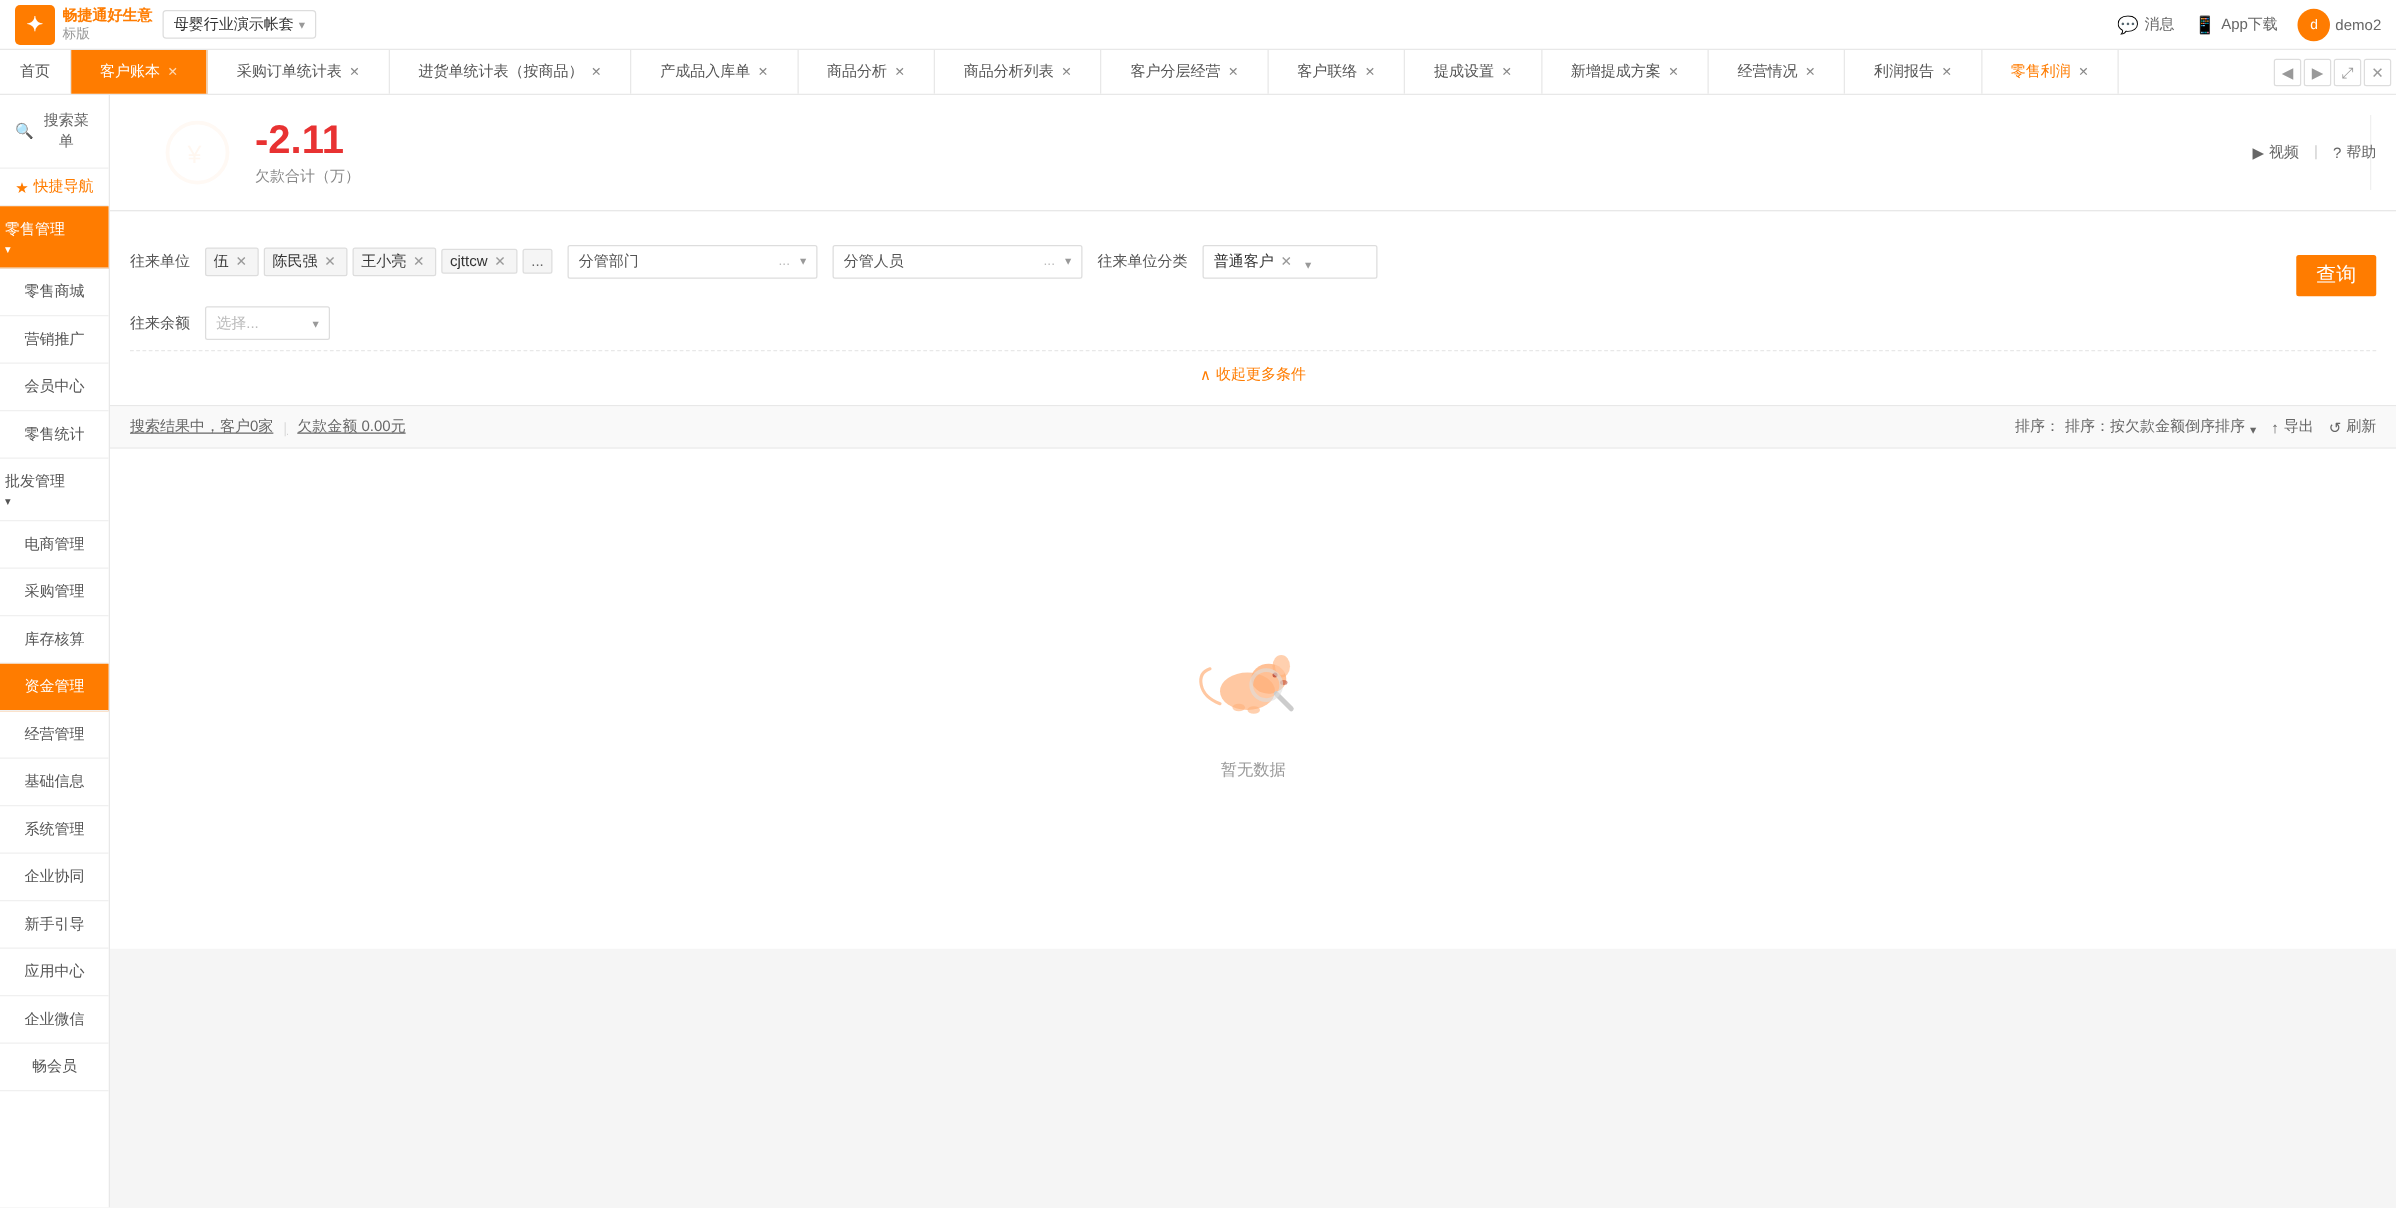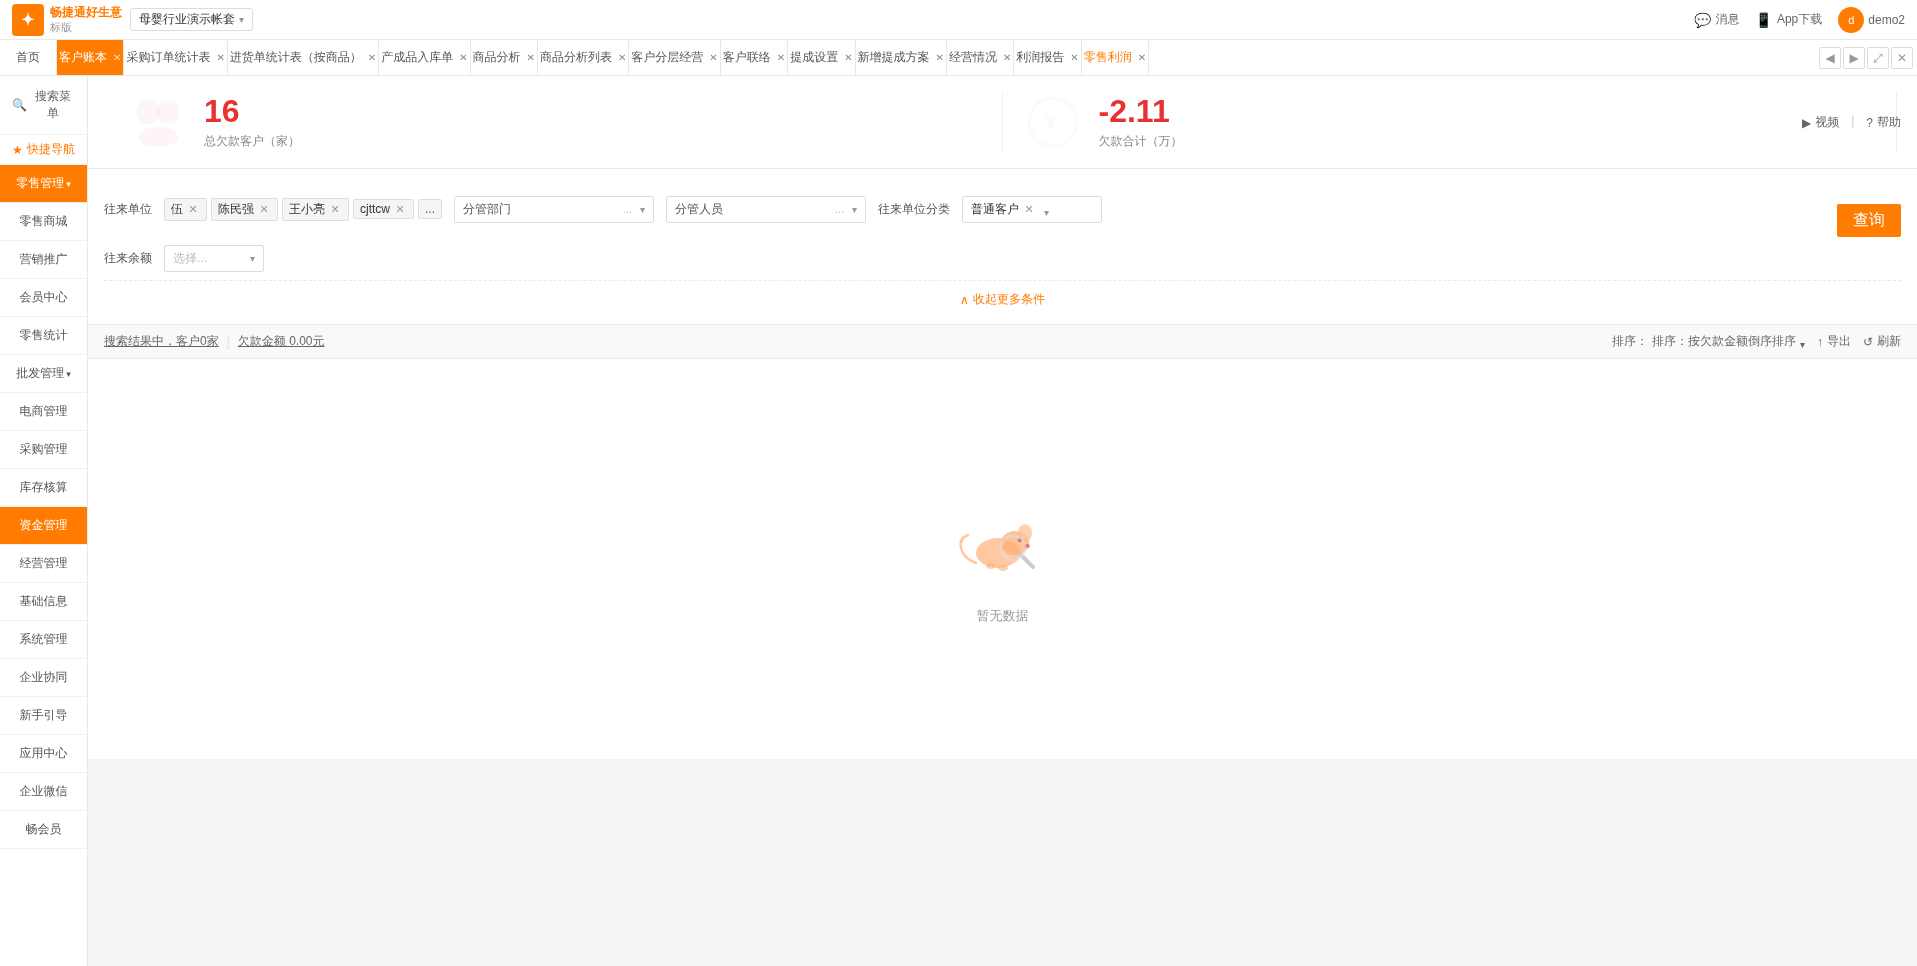--- a/index.html
+++ b/index.html
@@ -29,21 +29,21 @@
     .nav-tabs {
       height: 36px;
       background: #fff;
       display: flex;
       align-items: center;
       border-bottom: 1px solid #e8e8e8;
       overflow: hidden;
     }
     .nav-tab {
       height: 36px;
-      padding: 0 2px;
+      padding: 0 23px;
       display: flex;
       align-items: center;
       gap: 4px;
       font-size: 12px;
       color: #555;
       cursor: pointer;
       white-space: nowrap;
       border-right: 1px solid #e8e8e8;
       position: relative;
     }
@@ -56,21 +56,21 @@
     
     .main-layout { display: flex; height: calc(100vh - 76px); }
 
     
     .sidebar { width: 88px; background: #fff; border-right: 1px solid #e8e8e8; display: flex; flex-direction: column; overflow-y: auto; }
     .sidebar-search { padding: 8px; border-bottom: 1px solid #f0f0f0; }
     .sidebar-search-btn { width: 100%; background: none; border: none; color: #666; font-size: 12px; cursor: pointer; display: flex; align-items: center; justify-content: center; gap: 4px; padding: 4px; }
     .sidebar-nav-btn { padding: 6px; text-align: center; font-size: 12px; color: #ff7c00; cursor: pointer; border-bottom: 1px solid #f0f0f0; display: flex; align-items: center; justify-content: center; gap: 4px; }
     .sidebar-item { padding: 10px 4px; text-align: center; font-size: 12px; color: #555; cursor: pointer; border-bottom: 1px solid #f0f0f0; }
     .sidebar-item.active { background: #ff7c00; color: white; }
-    .sidebar-item-with-arrow { display: flex; align-items: center; justify-content: center; gap: 2px; }
+    .sidebar-item-with-arrow { display: flex; align-items: flex-start; justify-content: center; gap: 2px; flex-direction: column; }
 
     
     .content { flex: 1; overflow-y: auto; background: #f5f5f5; }
 
     
     .stats-row {
       background: #fff;
       display: flex;
       align-items: center;
       padding: 16px 20px;
@@ -278,33 +278,20 @@
     <div class="sidebar-item">新手引导</div>
     <div class="sidebar-item">应用中心</div>
     <div class="sidebar-item">企业微信</div>
     <div class="sidebar-item">畅会员</div>
   </div>
 
   <div class="content">
 
     <div class="stats-row">
 
-      <div class="stats-card">
-        <div class="stats-card-icon pink">
-          <svg width="60" height="60" viewBox="0 0 60 60" fill="none">
-            <circle cx="20" cy="20" r="12" fill="#e91e8c" opacity="0.3"></circle>
-            <circle cx="40" cy="20" r="12" fill="#e91e8c" opacity="0.3"></circle>
-            <ellipse cx="30" cy="45" rx="20" ry="10" fill="#e91e8c" opacity="0.3"></ellipse>
-          </svg>
-        </div>
-        <div class="stats-card-text">
-          <span class="stats-number red">16</span>
-          <span class="stats-label">总欠款客户（家）</span>
-        </div>
-      </div>
 
       <div class="stats-card">
         <div class="stats-card-icon orange">
           <svg width="60" height="60" viewBox="0 0 60 60" fill="none">
             <circle cx="30" cy="30" r="24" stroke="#ff7c00" stroke-width="3" opacity="0.3" fill="none"></circle>
             <text x="22" y="38" font-size="20" fill="#ff7c00" opacity="0.4">¥</text>
           </svg>
         </div>
         <div class="stats-card-text">
           <span class="stats-number red">-2.11</span>

